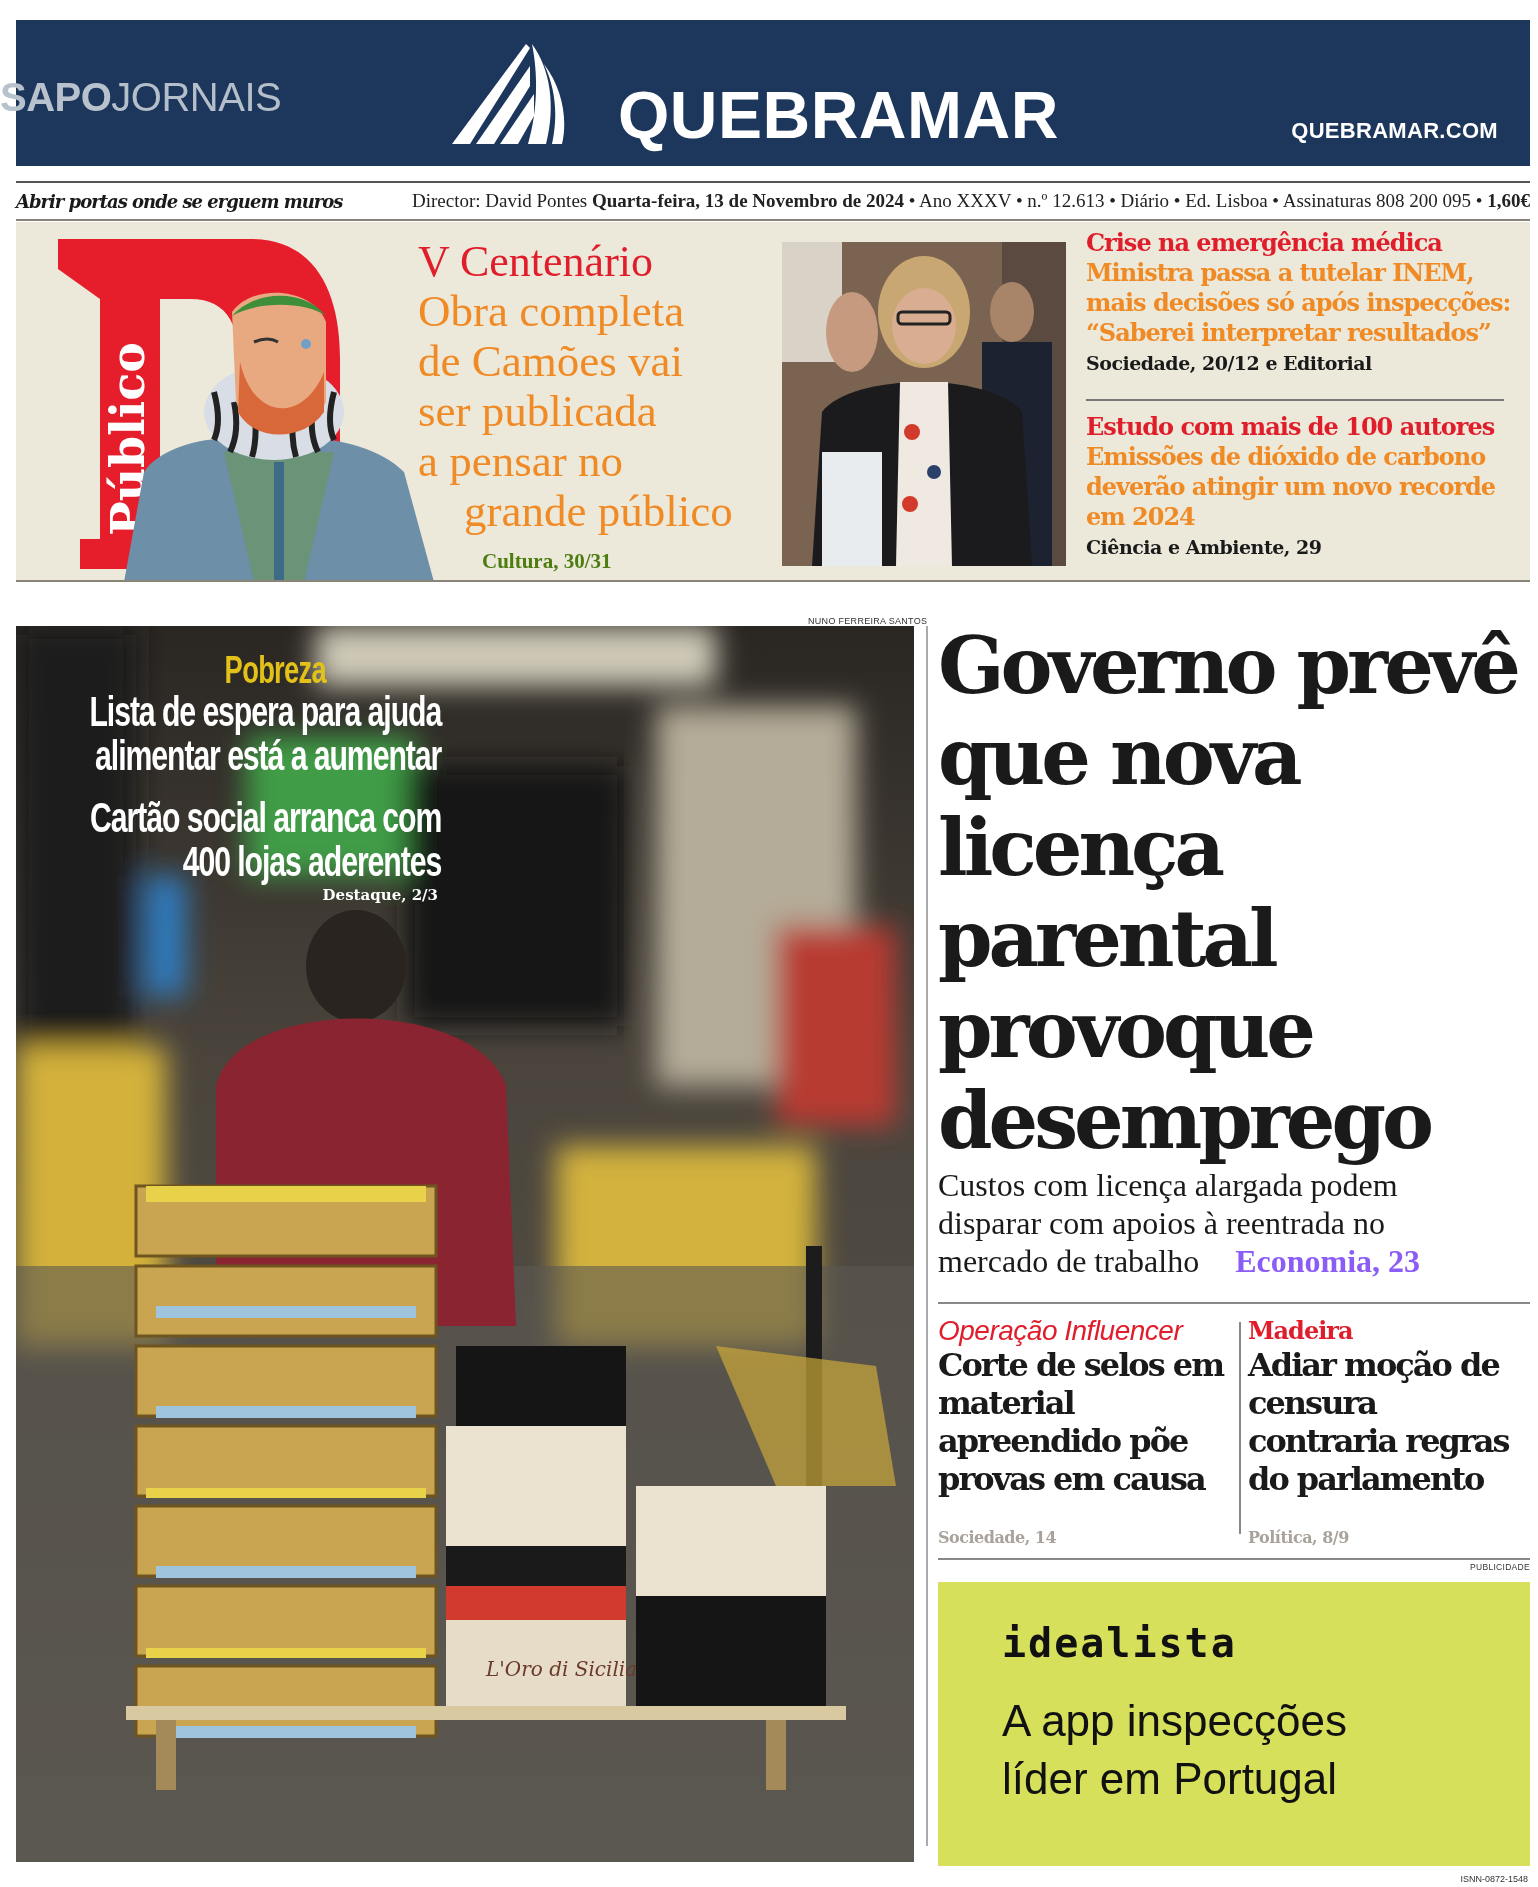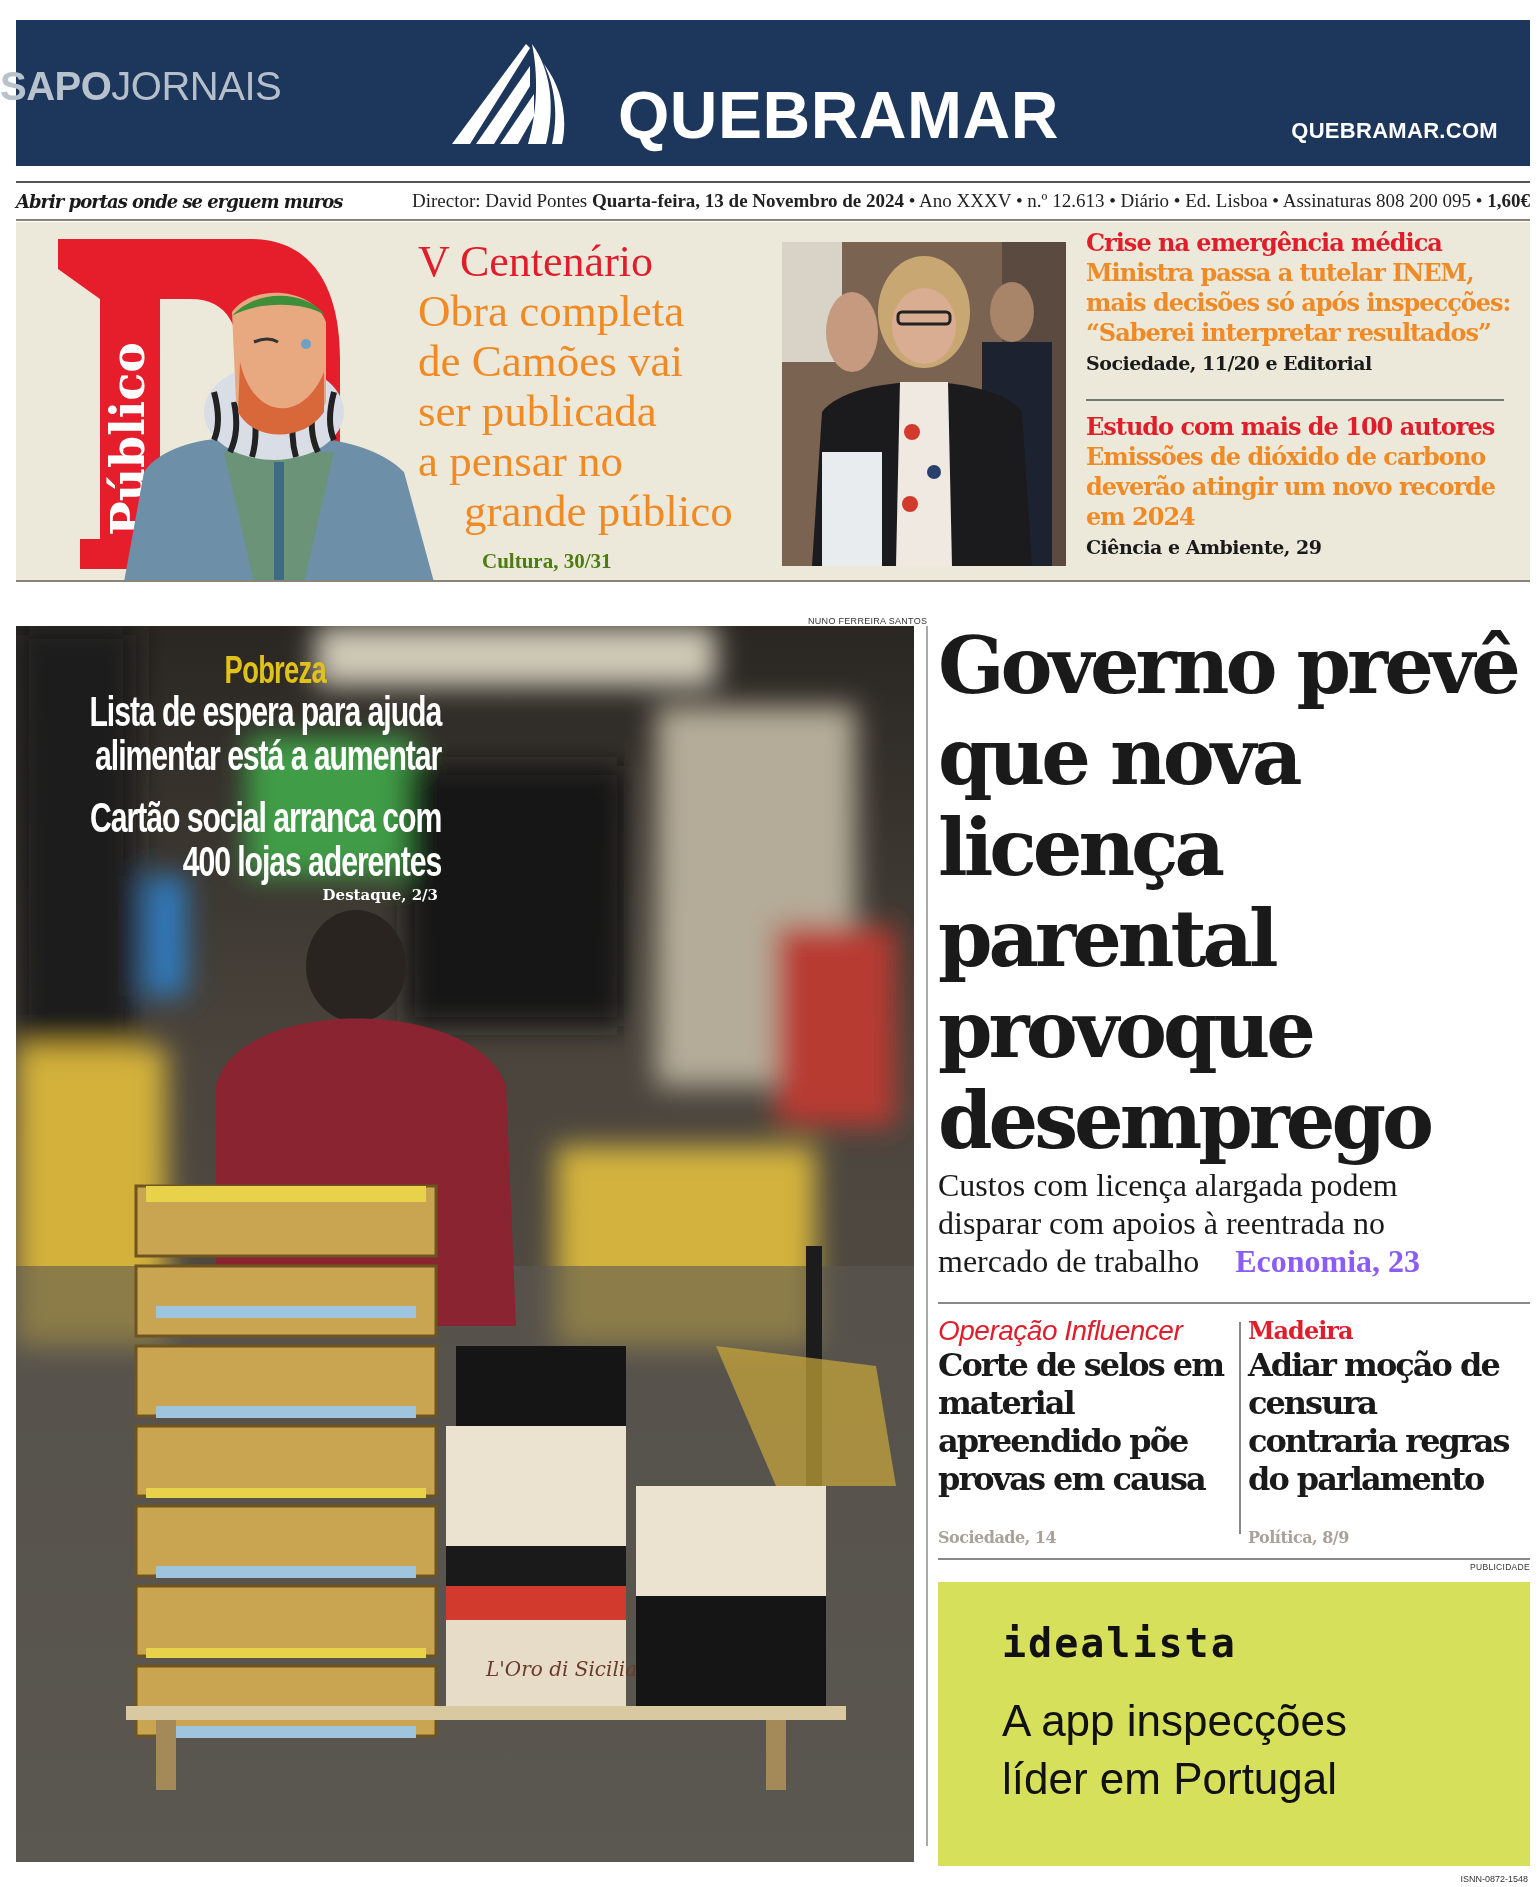--- a/index.html
+++ b/index.html
@@ -1,21 +1,21 @@
 <!DOCTYPE html>
 <html><head>
 <meta charset="utf-8">
 <style>
   * { box-sizing: border-box; margin: 0; padding: 0; }
   html, body { width: 1538px; height: 1887px; background: #ffffff; overflow: hidden; }
   body { position: relative; font-family: "DejaVu Serif", serif; color: #1a1a1a; }
 
   
   .masthead { position: absolute; left: 16px; top: 20px; width: 1514px; height: 146px; background: #1c365c; }
-  .sapo { position: absolute; left: 0px; top: 66px; font-family: "Liberation Sans", sans-serif; font-size: 40px; letter-spacing: -0.5px; color: #a8b4c0; line-height: 40px; }
+  .sapo { position: absolute; left: 0px; top: 77px; font-family: "Liberation Sans", sans-serif; font-size: 40px; letter-spacing: -0.5px; color: #a8b4c0; line-height: 40px; }
   .sapo b { font-weight: 700; color: #b8c2cc; }
   .sapo span.light { font-weight: 400; color: #b5bfca; }
   .logo-mark { position: absolute; left: 452px; top: 44px; width: 114px; height: 100px; }
   .brand { position: absolute; left: 618px; top: 82px; font-family: "Liberation Sans", sans-serif; font-weight: 700; font-size: 66px; color: #ffffff; letter-spacing: 0.5px; line-height: 66px; }
   .site { position: absolute; right: 40px; top: 118px; font-family: "Liberation Sans", sans-serif; font-weight: 700; font-size: 22px; color: #ffffff; letter-spacing: 0.3px; }
 
   
   .rule-top { position: absolute; left: 16px; top: 181px; width: 1514px; height: 2px; background: #555; }
   .info-strip { position: absolute; left: 16px; top: 186px; width: 1514px; height: 30px; display: flex; align-items: center; justify-content: space-between; font-size: 17px; }
   .motto { font-family: "DejaVu Serif", serif; font-style: italic; font-weight: 700; font-size: 18px; letter-spacing: -1px; }
@@ -145,21 +145,21 @@
     <path d="M118,140 L166,140 L170,324 L114,324 Z" fill="#efe9e1"></path>
     <circle cx="130" cy="190" r="8" fill="#d23a2c"></circle>
       <circle cx="152" cy="230" r="7" fill="#2a3f6a"></circle>
       <circle cx="128" cy="262" r="8" fill="#d23a2c"></circle>
     <rect x="40" y="210" width="60" height="114" fill="#e9ecef"></rect>
   </svg>
 
   <div class="story" style="top:6px">
     <div class="s-kicker">Crise na emergência médica</div>
     <div class="s-head">Ministra passa a tutelar INEM, mais decisões só após inspecções: “Saberei interpretar resultados”</div>
-    <div class="s-ref">Sociedade, 11/20 e Editorial</div>
+    <div class="s-ref">Sociedade, 20/12 e Editorial</div>
   </div>
   <div class="promo-sep"></div>
   <div class="story" style="top:190px">
     <div class="s-kicker">Estudo com mais de 100 autores</div>
     <div class="s-head">Emissões de dióxido de carbono deverão atingir um novo recorde em 2024</div>
     <div class="s-ref">Ciência e Ambiente, 29</div>
   </div>
 </div>
 <div class="promo-bottom"></div>
 

